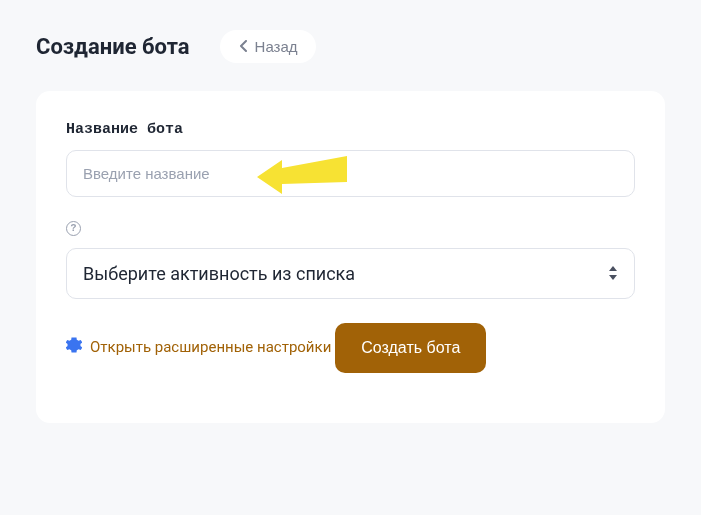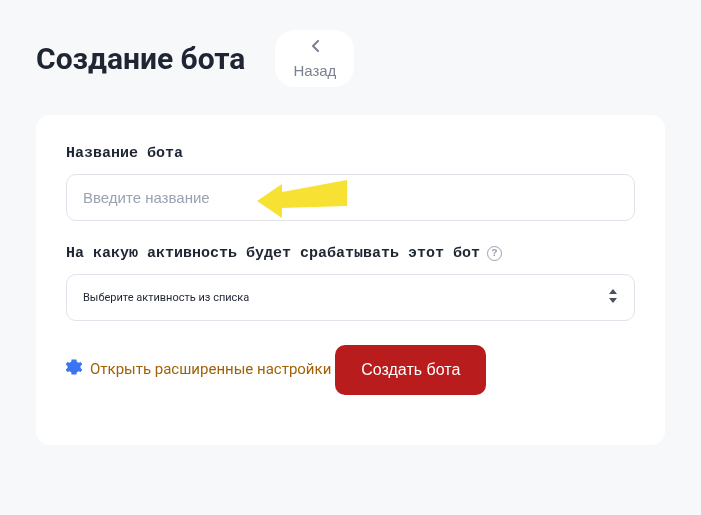--- a/index.html
+++ b/index.html
@@ -14,36 +14,35 @@
       height: 515px;
       padding: 30px 36px;
     }
     .header-row {
       display: flex;
       align-items: center;
       gap: 30px;
       margin-bottom: 28px;
     }
     .page-title {
-      font-size: 30px;
+      font-size: 22px;
       font-weight: 700;
       color: #1f2633;
     }
     .back-button {
       display: inline-flex;
       align-items: center;
       gap: 7px;
       background: #ffffff;
       border: none;
       border-radius: 20px;
       padding: 8px 18px;
       color: #7b8190;
       font-size: 15px;
       cursor: pointer;
-      flex-direction: column;
     }
     .back-button svg {
       width: 10px;
       height: 12px;
       fill: #7b8190;
     }
     .card {
       background: #ffffff;
       border-radius: 14px;
       padding: 30px 30px 36px 30px;
@@ -101,21 +100,21 @@
       font-size: 10px;
       line-height: 1;
     }
     .select-wrapper {
       position: relative;
       width: 100%;
     }
     .select-display {
       width: 100%;
       padding: 14px 16px;
-      font-size: 11px;
+      font-size: 18px;
       border: 1px solid #e0e3ea;
       border-radius: 10px;
       color: #1f2633;
       background: #ffffff;
       cursor: pointer;
       display: flex;
       align-items: center;
       justify-content: space-between;
     }
     .sort-icon svg {
@@ -130,21 +129,21 @@
       font-size: 15px;
       cursor: pointer;
       margin-bottom: 30px;
     }
     .advanced-link svg {
       width: 16px;
       height: 16px;
       fill: #3a74f0;
     }
     .primary-button {
-      background: #b91c1c;
+      background: #a16207;
       color: #ffffff;
       border: none;
       border-radius: 10px;
       padding: 16px 26px;
       font-size: 16px;
       font-weight: 500;
       cursor: pointer;
     }
   </style>
 </head>
@@ -171,21 +170,20 @@
       <div class="arrow-annotation">
         <svg viewBox="0 0 100 60">
           <path d="M 5 35 L 30 18 L 30 26 L 95 14 L 95 40 L 30 42 L 30 52 Z" fill="#f7e233"></path>
         </svg>
       </div>
     </div>
   </div>
 
   <div class="field-group">
     <div class="field-label">
-      <span>На какую активность будет срабатывать этот бот</span>
       <span class="help-icon">?</span>
     </div>
     <div class="select-wrapper">
       <div class="select-display">
         <span>Выберите активность из списка</span>
         <span class="sort-icon">
           <svg viewBox="0 0 10 14">
             <path d="M5 0 L9 5 L1 5 Z" fill="#4a5060"></path>
             <path d="M5 14 L1 9 L9 9 Z" fill="#4a5060"></path>
           </svg>

